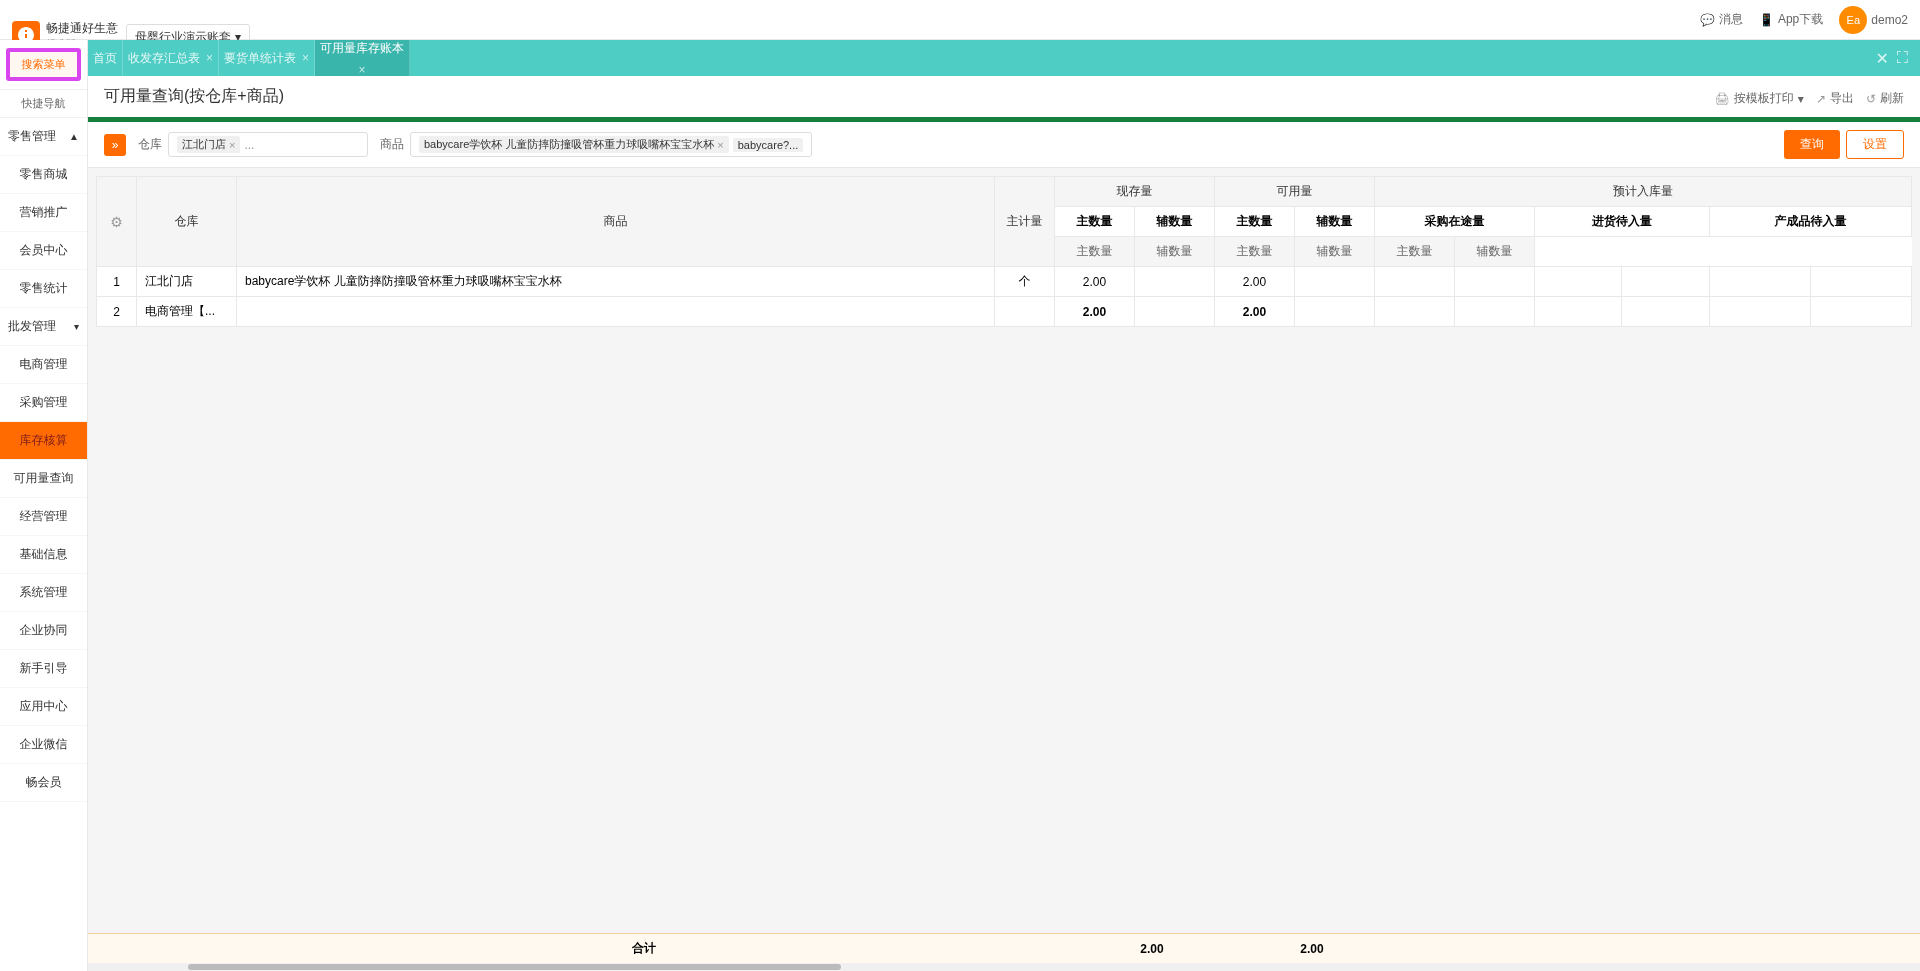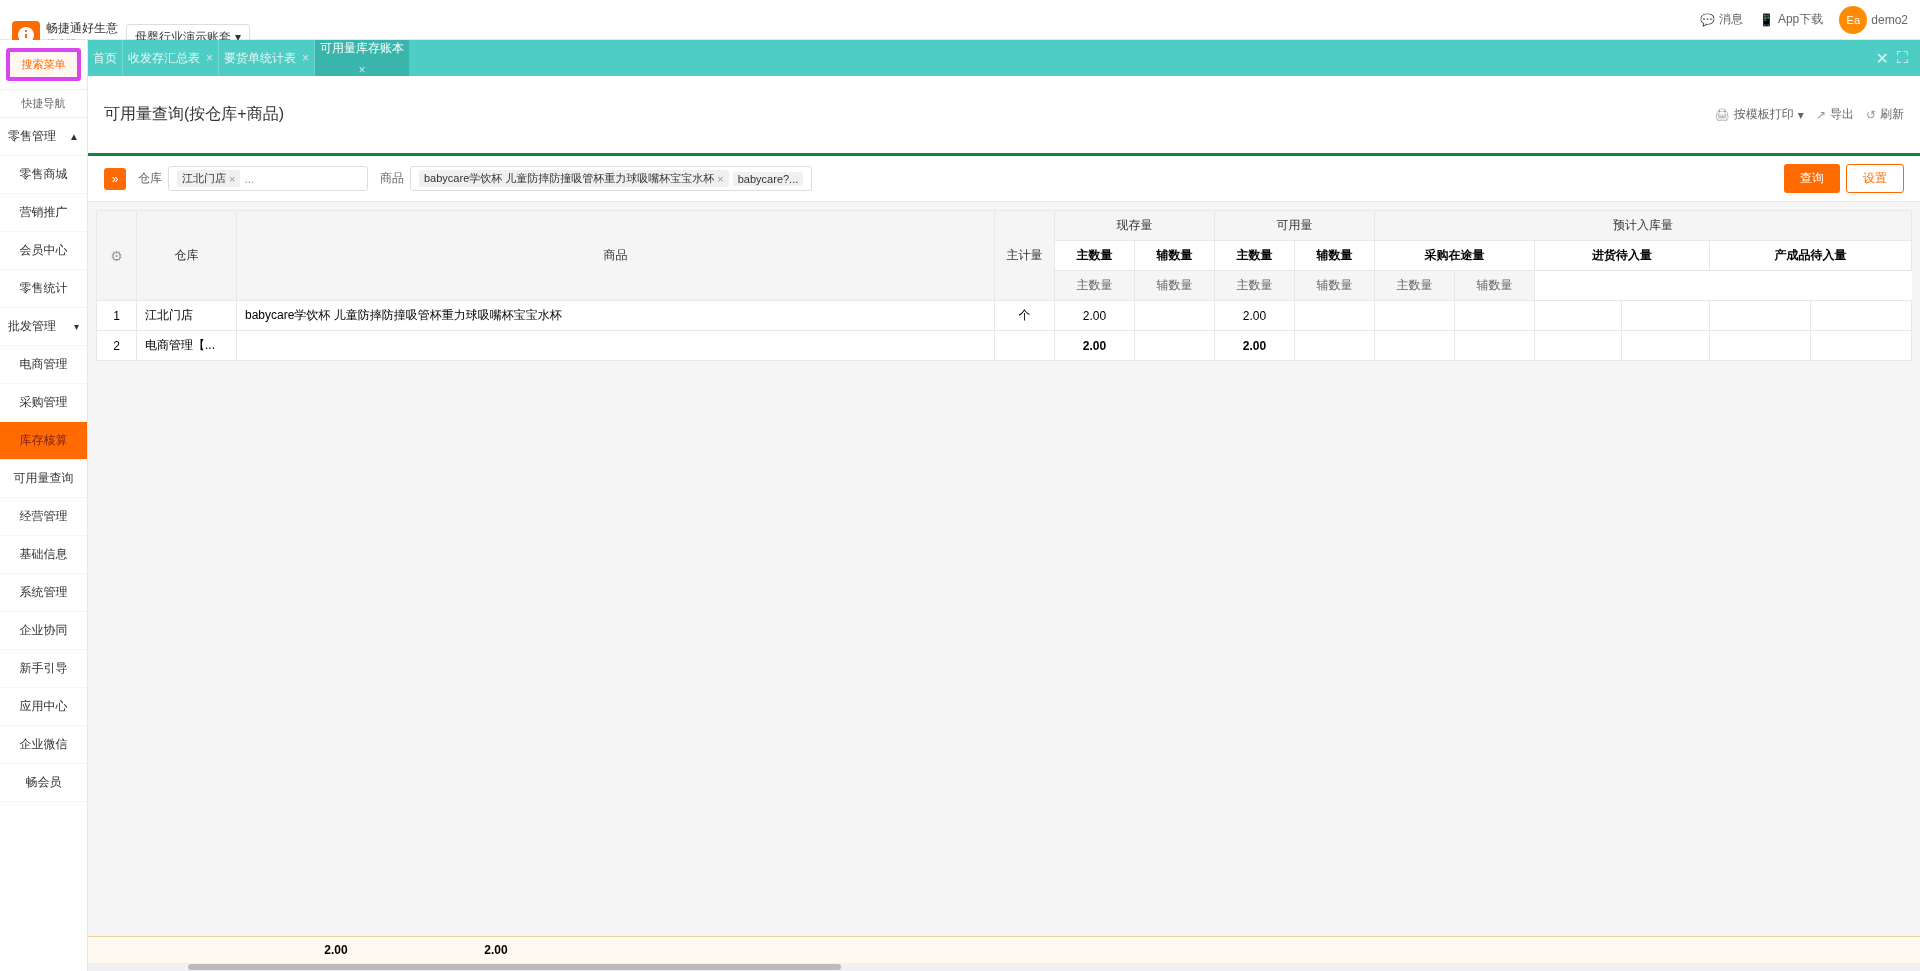--- a/index.html
+++ b/index.html
@@ -85,25 +85,25 @@
     .tab-home { background: transparent; }
     .tab-spacer { flex: 1; }
     .tab-window-controls { display: flex; align-items: center; gap: 8px; padding: 0 12px; color: rgba(255,255,255,0.8); font-size: 14px; cursor: pointer; }
 
     
     .page-content { flex: 1; display: flex; flex-direction: column; overflow: hidden; background: #f5f5f5; }
 
     
     .page-header {
       background: #fff;
-      padding: 28px 16px;
-      display: flex;
-      align-items: center;
+      padding: 10px 16px;
+      display: flex;
+      align-items: flex-end;
       justify-content: space-between;
-      border-bottom: 3px solid #15803d;
+      border-bottom: 5px solid #15803d;
       flex-shrink: 0;
     }
     .page-title { font-size: 16px; color: #333; font-weight: 500; }
     .header-actions { display: flex; align-items: center; gap: 12px; }
     .header-action-btn { display: flex; align-items: center; gap: 4px; font-size: 12px; color: #666; cursor: pointer; }
     .header-action-btn .icon { color: #999; }
 
     
     .filter-bar {
       background: #fff;
@@ -433,20 +433,21 @@
               <td></td>
             </tr>
           </tbody>
         </table>
       </div>
 
       <div class="table-footer">
         <div style="display:flex; align-items:center; width:100%;">
           <div style="width:40px;"></div>
           <div style="width:100px;"></div>
+          <div style="flex:1; text-align:center;">合计</div>
           <div style="width:60px;"></div>
           <div style="width:80px; text-align:center;">2.00</div>
           <div style="width:80px; text-align:center;"></div>
           <div style="width:80px; text-align:center;">2.00</div>
           <div style="width:80px;"></div>
           <div style="width:80px;"></div>
           <div style="width:80px;"></div>
           <div style="width:80px;"></div>
           <div style="width:80px;"></div>
           <div style="width:80px;"></div>

